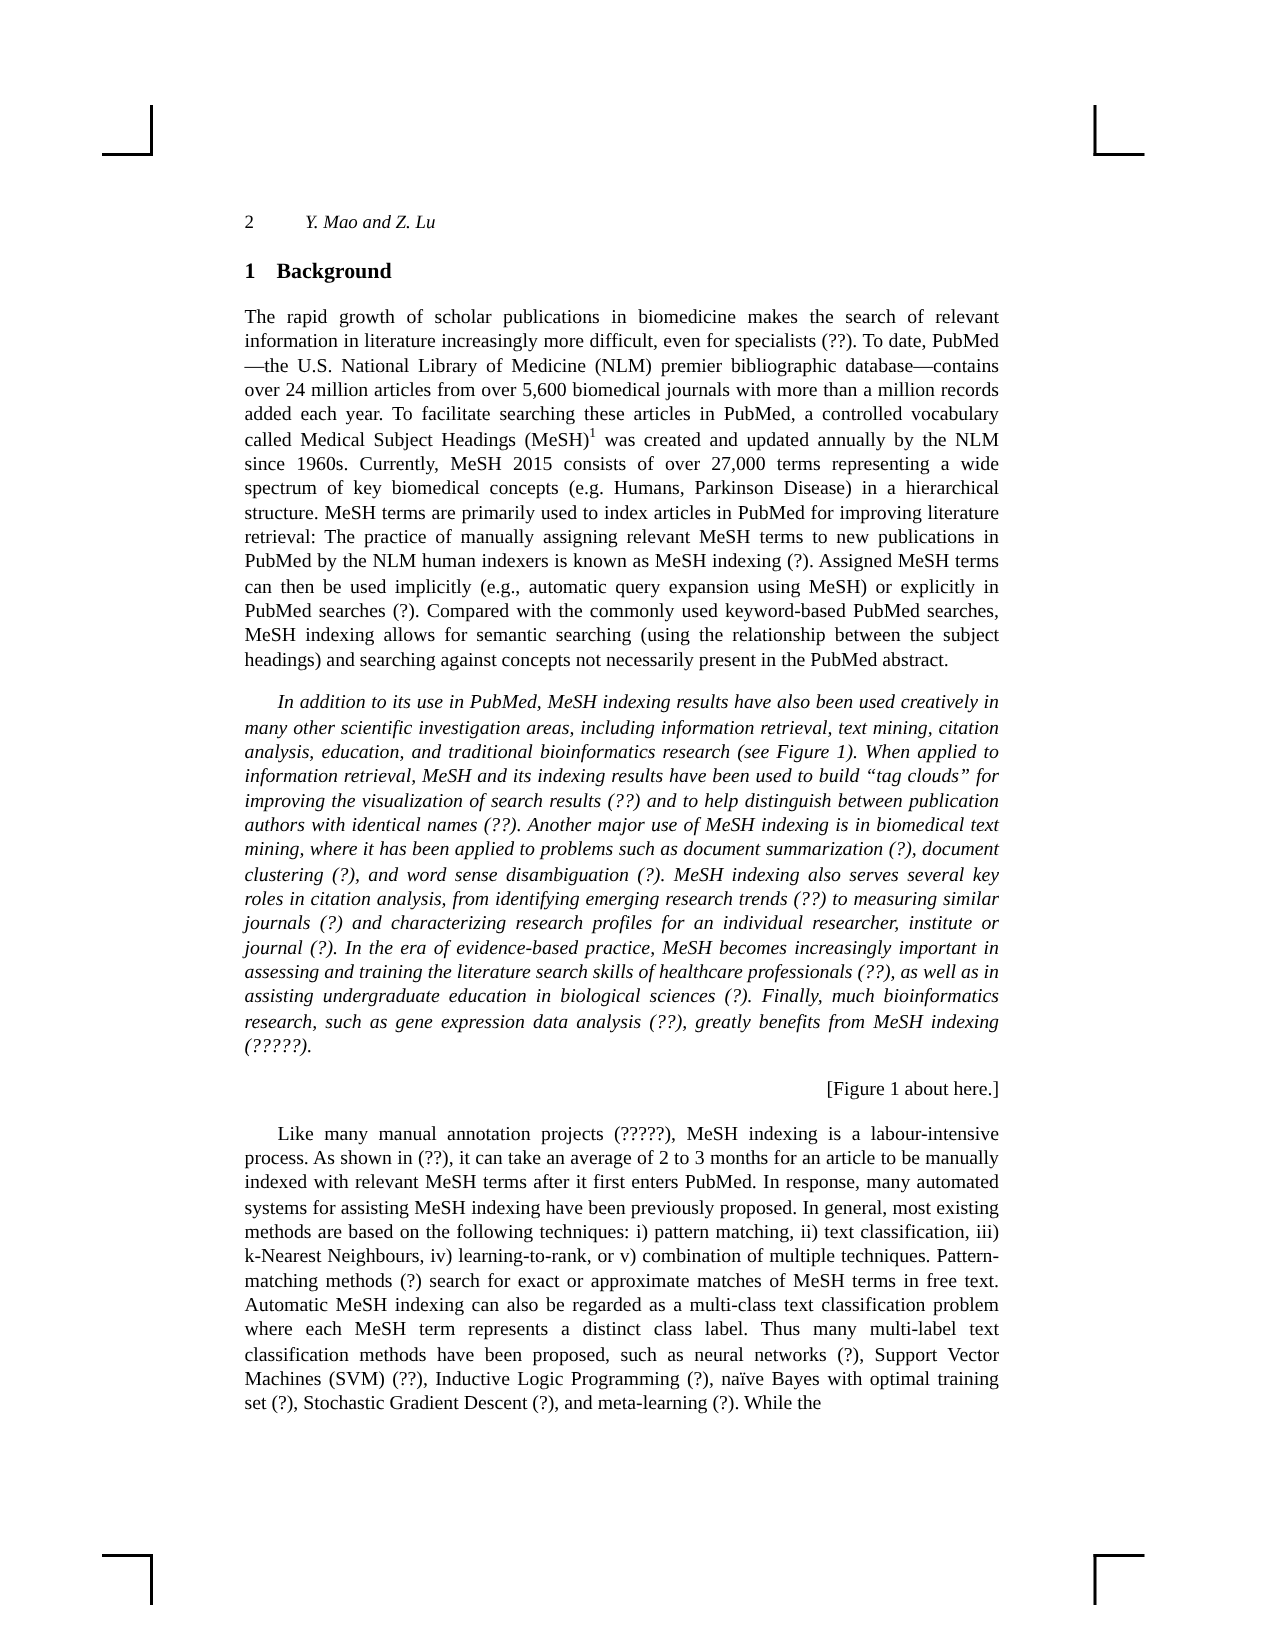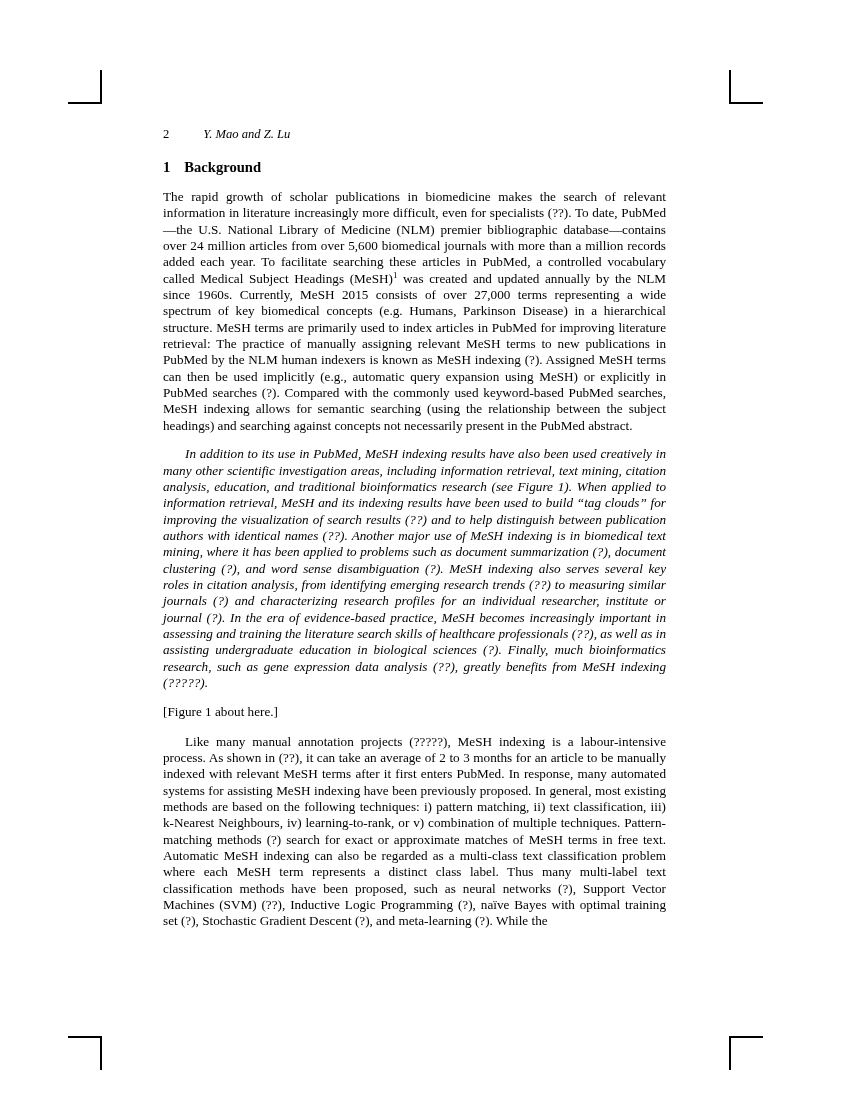--- a/index.html
+++ b/index.html
@@ -41,21 +41,21 @@
   .crop-bl .h { left: 0;  top: 0;     width: 34px; }
 
   .crop-br { left: 729px; top: 1036px; width: 34px; height: 34px; }
   .crop-br .v { left: 0;  bottom: 0;  height: 34px; }
   .crop-br .h { right: 0; top: 0;     width: 34px; }
 
   
   #textblock {
     position: absolute;
     left: 163px;
-    top: 126px;
+    top: 140px;
     width: 503px;
   }
 
   .runhead {
     font-size: 12.6px;
     line-height: 16px;
     margin: 0 0 16px 0;
     white-space: nowrap;
   }
   .runhead .folio {
@@ -82,21 +82,21 @@
     text-justify: inter-word;
     hyphens: none;
   }
   p.body.indent { text-indent: 22px; }
   p.body + p.body { margin-top: 12px; font-style: italic; }
 
   p.figure-placeholder {
     font-size: 13.2px;
     line-height: 16.35px;
     margin: 13px 0 13px 0;
-    text-align: left;
+    text-align: right;
   }
 
   sup.fnmark {
     font-size: 9px;
     vertical-align: super;
     line-height: 0;
   }
 </style>
 </head>
 <body>

